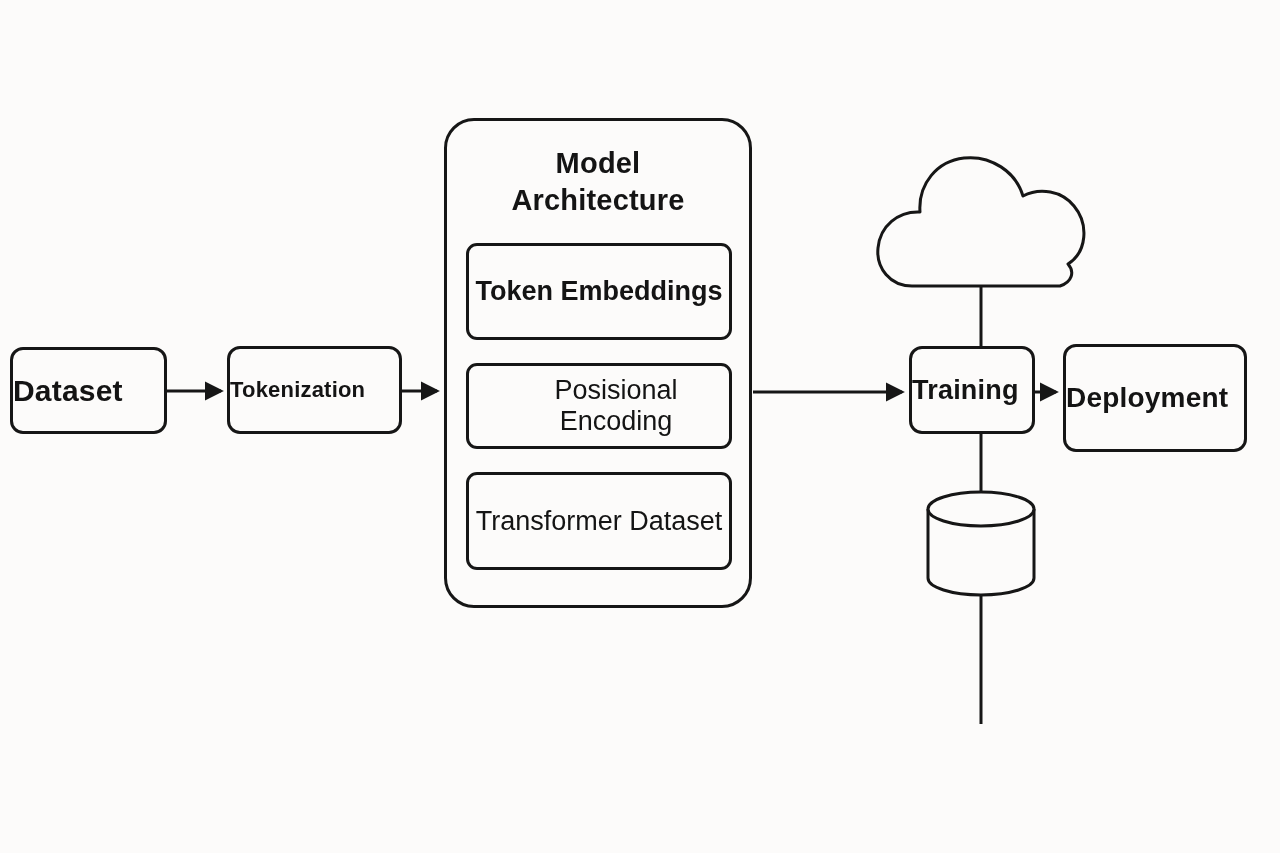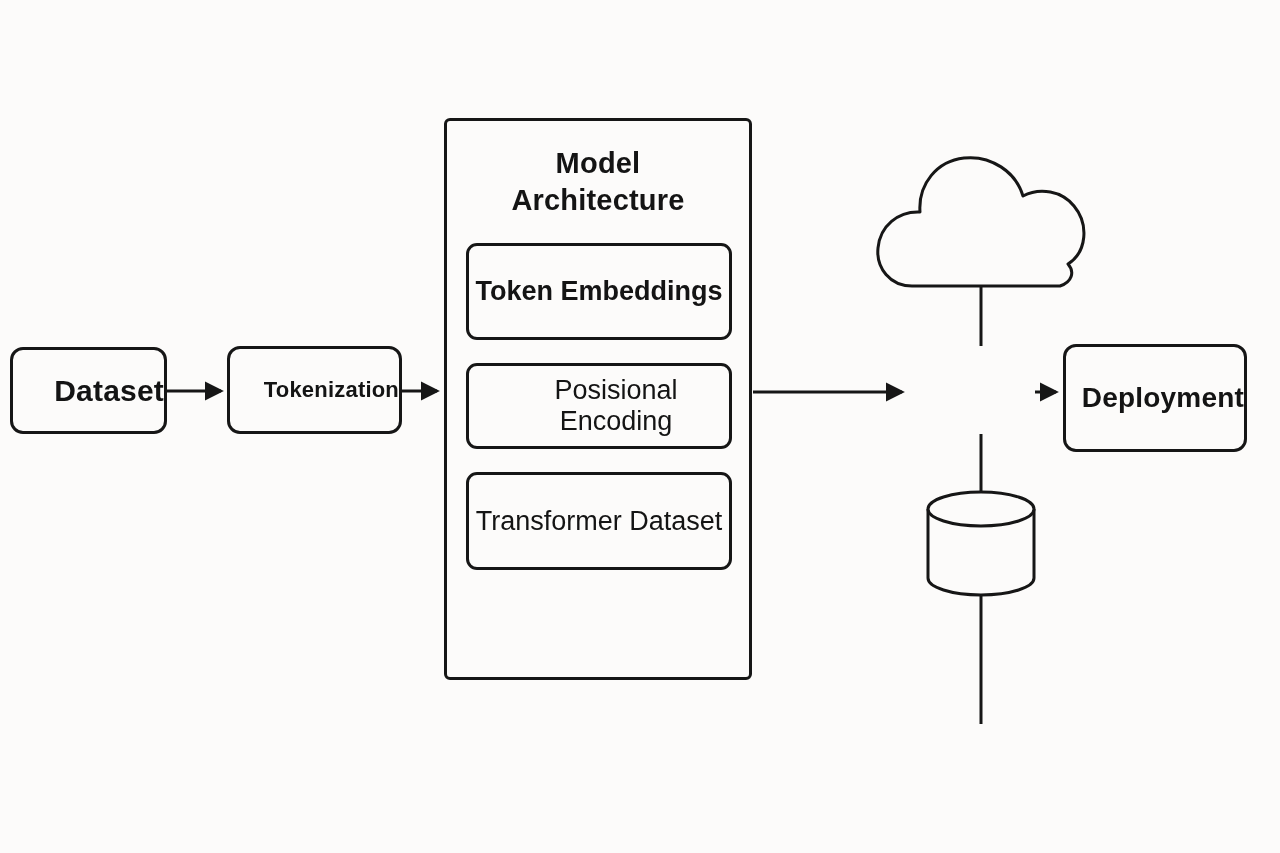--- a/index.html
+++ b/index.html
@@ -24,43 +24,43 @@
     pointer-events: none;
   }
   .node {
     position: absolute;
     box-sizing: border-box;
     border: 3px solid #161616;
     border-radius: 13px;
     background: #fcfbfa;
     display: flex;
     align-items: center;
-    justify-content: flex-end;
+    justify-content: flex-start;
     text-align: center;
   }
   .node .label {
     white-space: pre-line;
     font-weight: 600;
     line-height: 1.12;
     letter-spacing: 0.2px;
   }
   .dataset       { left: 10px;   top: 347px; width: 157px; height: 87px; font-size: 30px; }
   .tokenization  { left: 227px;  top: 346px; width: 175px; height: 88px; font-size: 22px; }
   .training      { left: 909px;  top: 346px; width: 126px; height: 88px; font-size: 27px; }
   .deployment    { left: 1063px; top: 344px; width: 184px; height: 108px; font-size: 28px; }
 
   .model-container {
     position: absolute;
     left: 444px;
     top: 118px;
     width: 308px;
-    height: 562px;
+    height: 490px;
     box-sizing: border-box;
     border: 3.5px solid #161616;
-    border-radius: 6px;
+    border-radius: 30px;
     background: #fcfbfa;
   }
   .model-title {
     position: absolute;
     left: 0;
     top: 24px;
     width: 100%;
     text-align: center;
     font-size: 29px;
     font-weight: 600;
@@ -152,18 +152,21 @@
       <span class="label">Posisional
 Encoding</span>
     </div>
 
     <div class="inner-node transformer-blocks">
       <span class="label">Transformer
 Dataset</span>
     </div>
   </div>
 
+  <div class="node training">
+    <span class="label">Training</span>
+  </div>
 
   <div class="node deployment">
     <span class="label">Deployment</span>
   </div>
 
 </div>
 
 </body></html>

